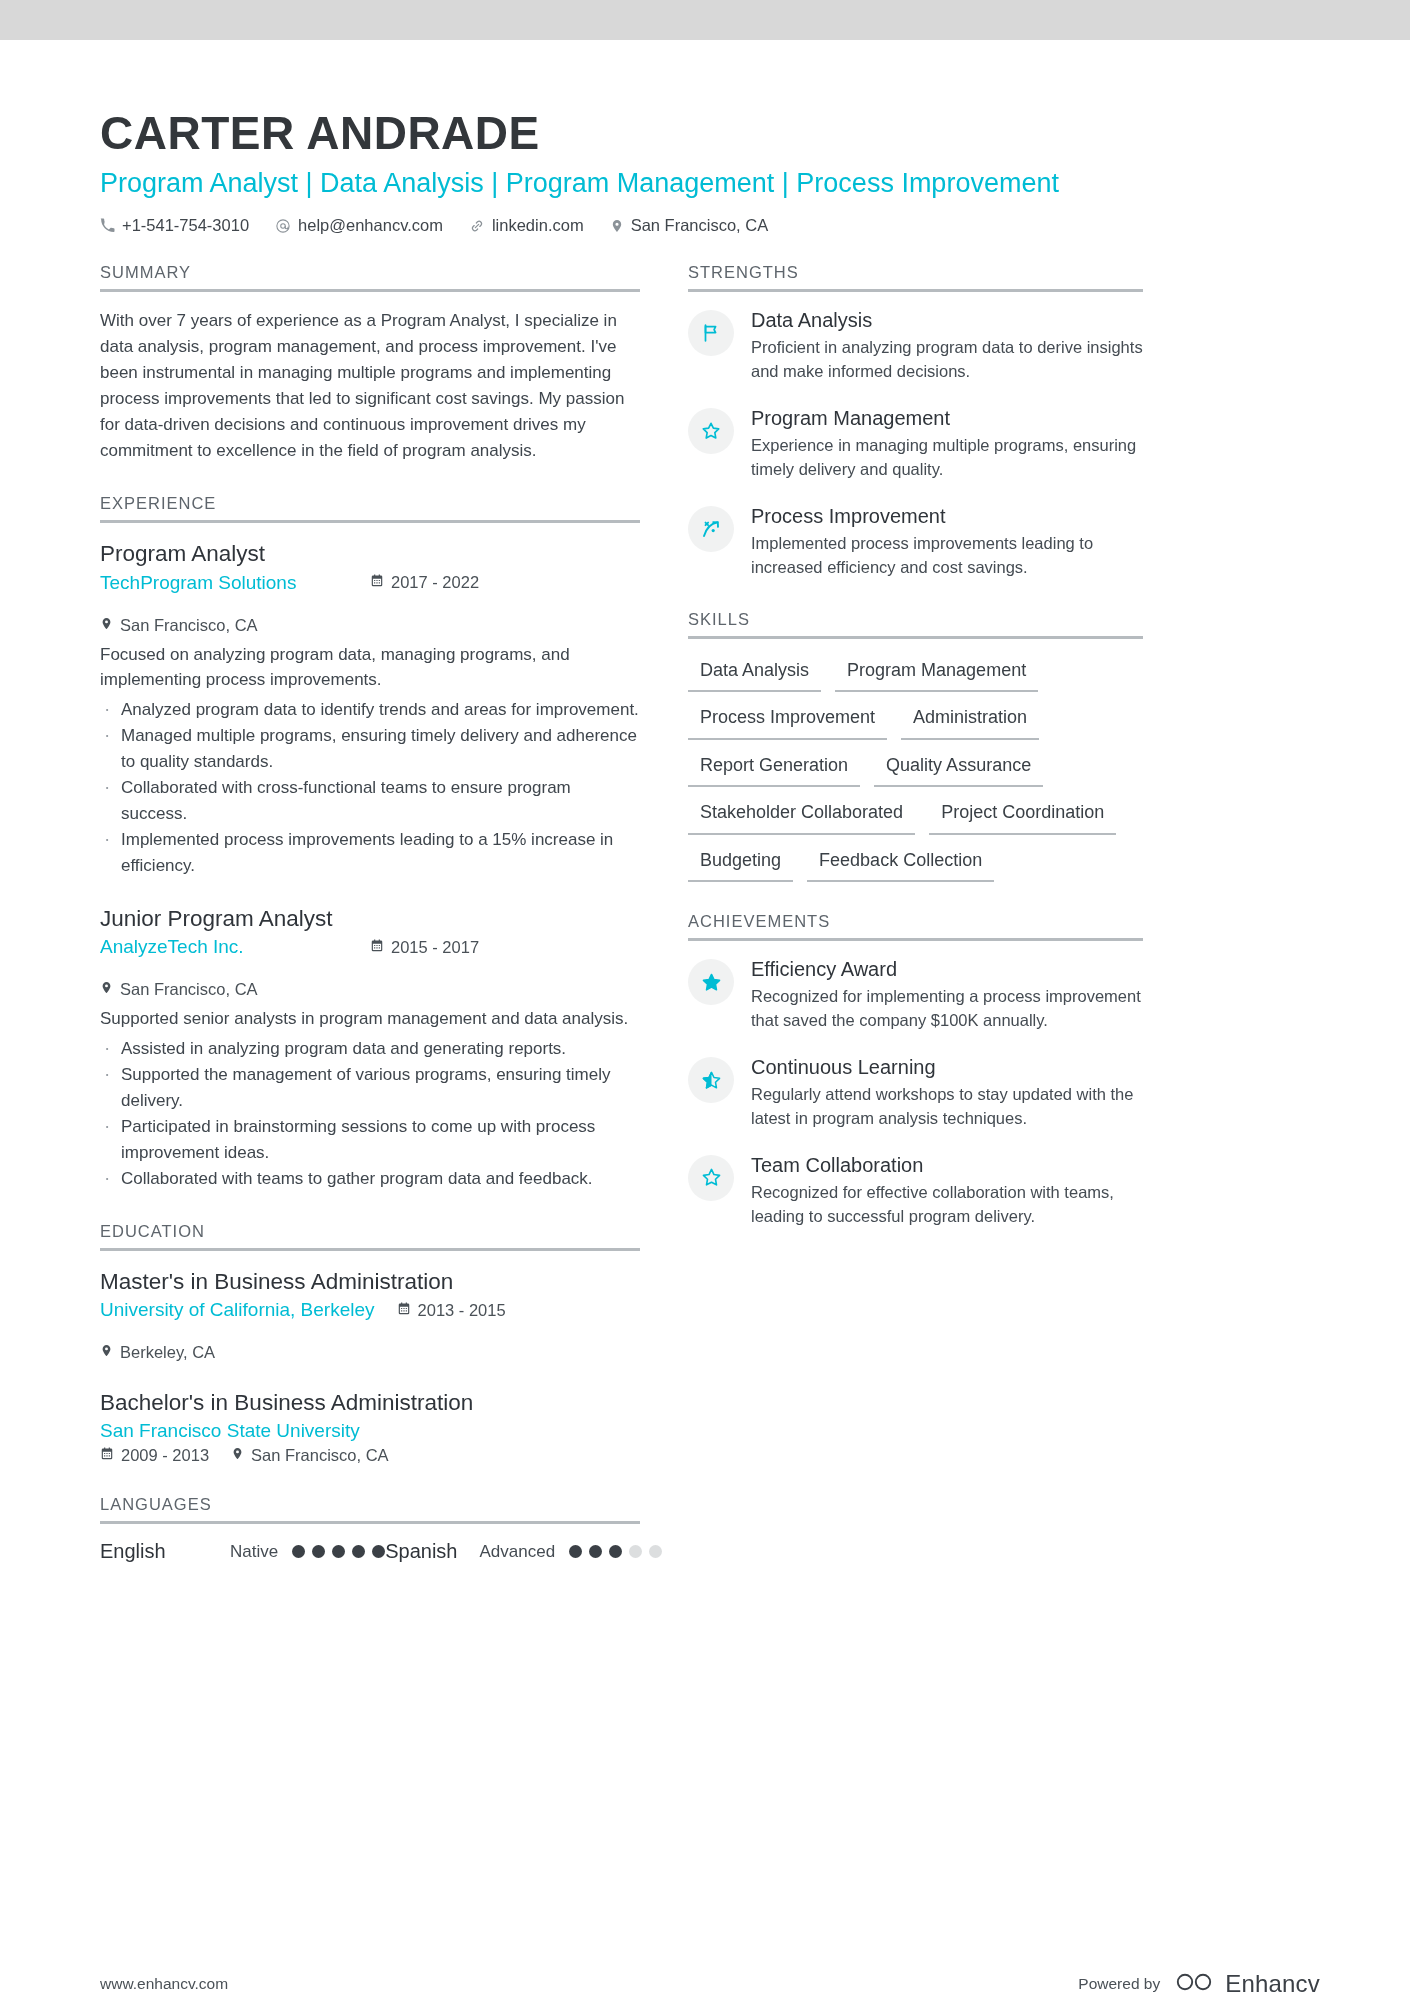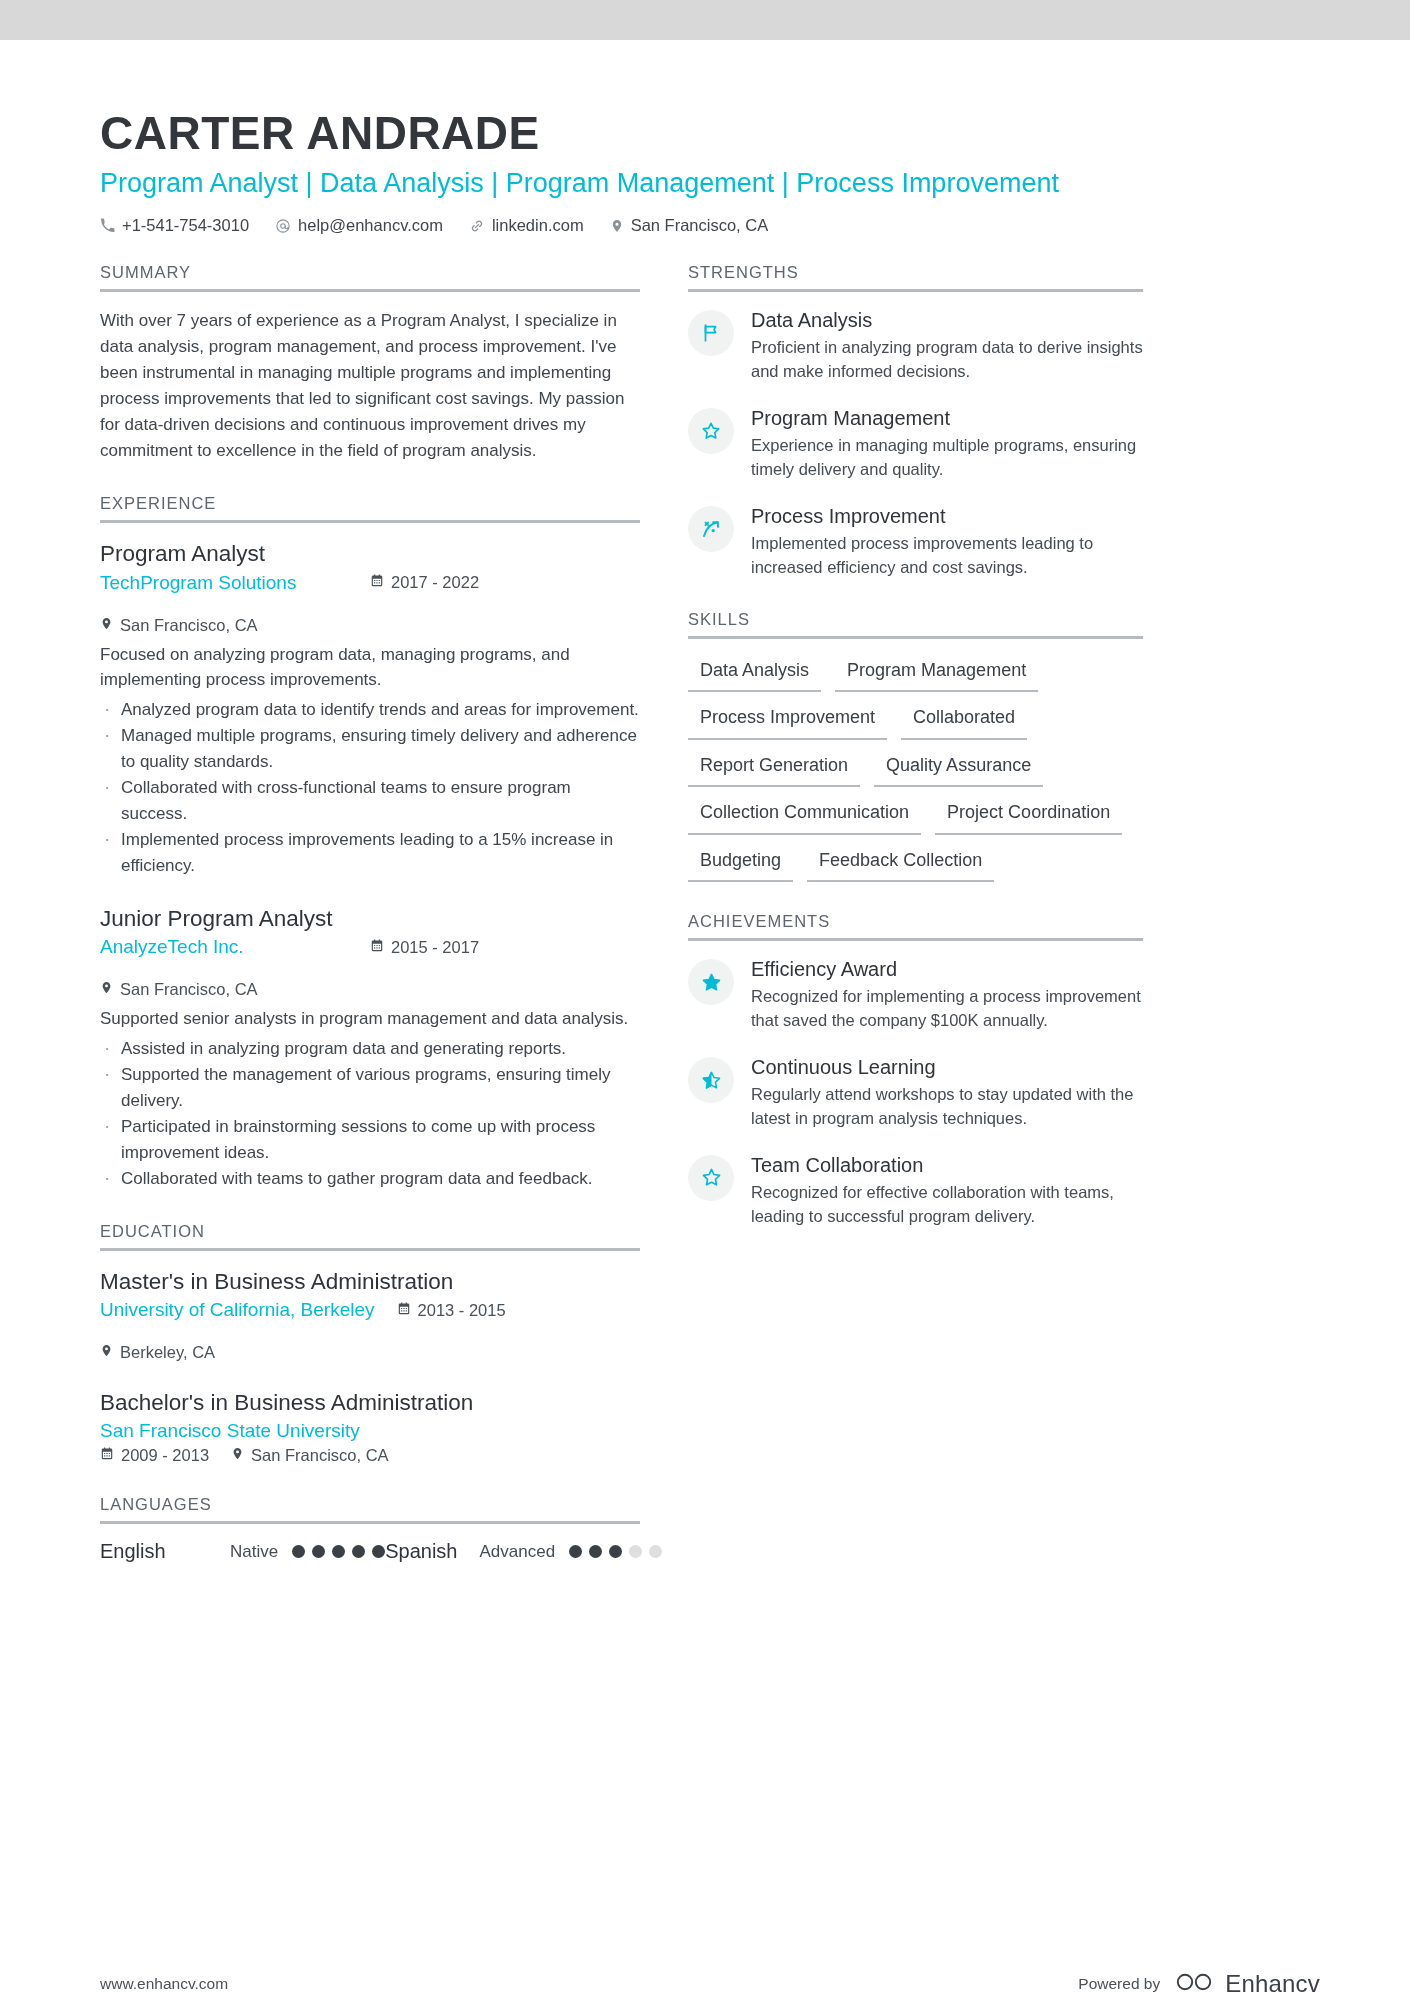--- a/index.html
+++ b/index.html
@@ -470,24 +470,24 @@
         </div>
       </div>
 
       <div class="section">
         <div class="sec-title">SKILLS</div>
         <div class="sec-rule"></div>
         <div class="skills-wrap">
           <span class="skill">Data Analysis</span>
           <span class="skill">Program Management</span>
           <span class="skill">Process Improvement</span>
-          <span class="skill">Collaborated</span>
+          <span class="skill">Administration</span>
           <span class="skill">Report Generation</span>
           <span class="skill">Quality Assurance</span>
-          <span class="skill">Collection Communication</span>
+          <span class="skill">Stakeholder Collaborated</span>
           <span class="skill">Project Coordination</span>
           <span class="skill">Budgeting</span>
           <span class="skill">Feedback Collection</span>
         </div>
       </div>
 
       <div class="section">
         <div class="sec-title">ACHIEVEMENTS</div>
         <div class="sec-rule"></div>
 

